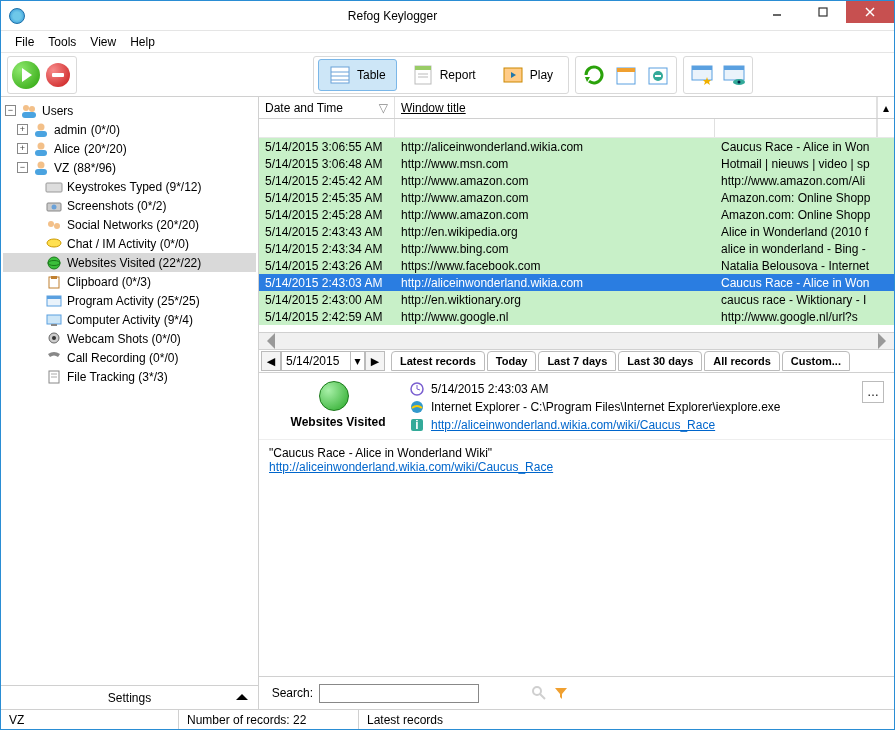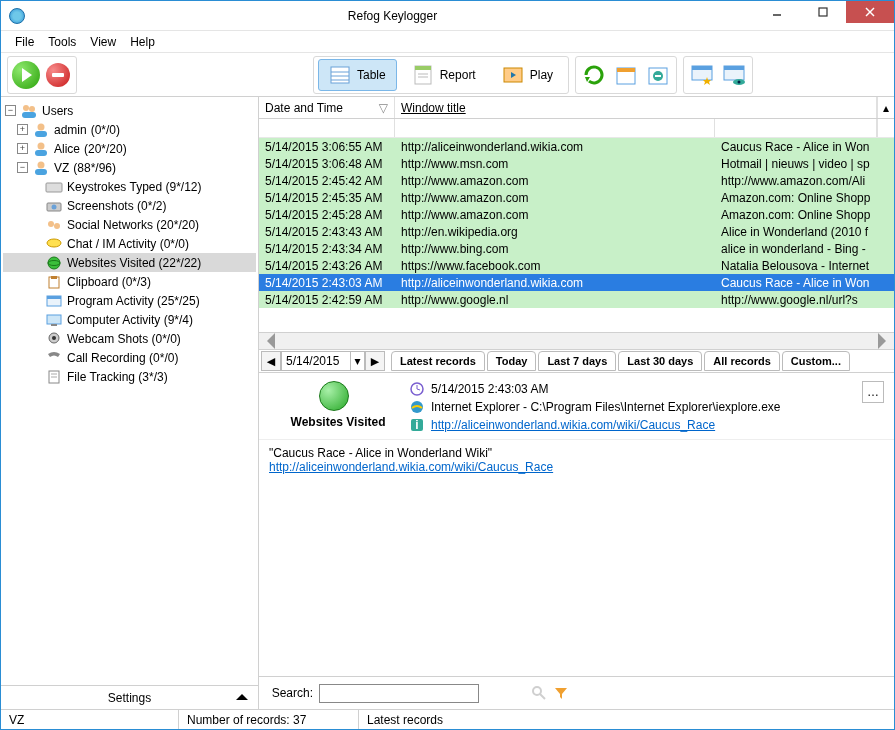--- a/index.html
+++ b/index.html
@@ -409,20 +409,25 @@
             <div class="cell dt">5/14/2015 2:43:26 AM</div>
             <div class="cell ws">https://www.facebook.com</div>
             <div class="cell wt">Natalia Belousova - Internet</div>
           </div>
           <div class="trow sel">
             <div class="cell dt">5/14/2015 2:43:03 AM</div>
             <div class="cell ws">http://aliceinwonderland.wikia.com</div>
             <div class="cell wt">Caucus Race - Alice in Won</div>
           </div>
           <div class="trow green">
+            <div class="cell dt">5/14/2015 2:43:00 AM</div>
+            <div class="cell ws">http://en.wiktionary.org</div>
+            <div class="cell wt">caucus race - Wiktionary - I</div>
+          </div>
+          <div class="trow green">
             <div class="cell dt">5/14/2015 2:42:59 AM</div>
             <div class="cell ws">http://www.google.nl</div>
             <div class="cell wt">http://www.google.nl/url?s</div>
           </div>
         </div>
       <div class="hscroll"></div>
 
       <div class="tabs-row">
         <div class="nav-btn">◀</div>
         <div class="date-field">
@@ -496,16 +501,16 @@
                 <polygon points="2,3 14,3 9,9 9,14 7,12 7,9" fill="#f0a030"></polygon>
               </svg>
             </span>
         </div>
       </div>
     </div>
   </div>
 
   <div class="statusbar">
     <div class="status-cell">VZ</div>
-    <div class="status-cell">Number of records: 37</div>
+    <div class="status-cell">Number of records: 22</div>
     <div class="status-cell" style="flex:1;border-right:none">Latest records</div>
   </div>
 </div>
 
 </body></html>

